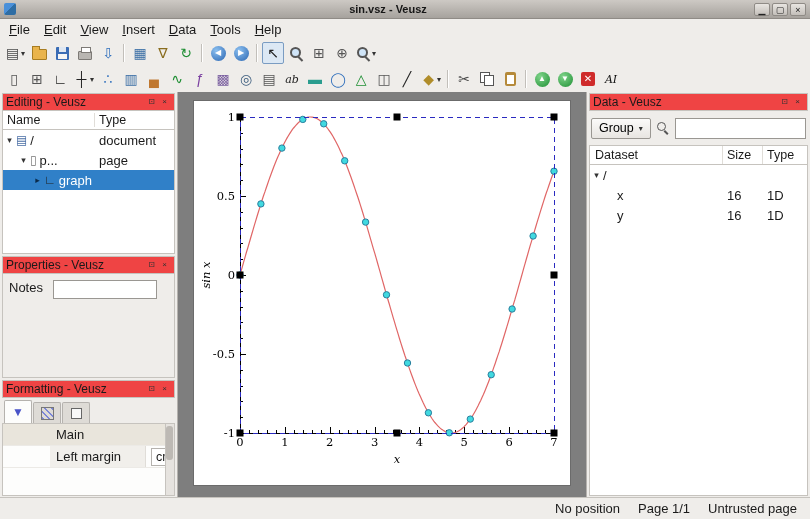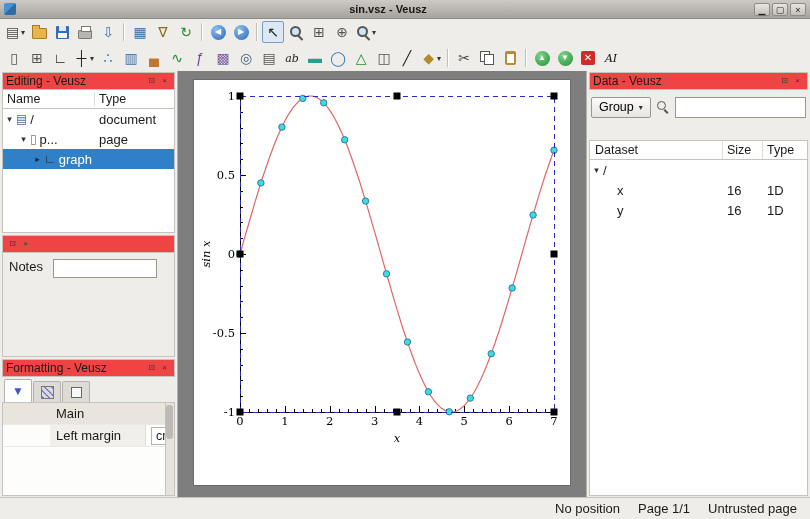--- a/index.html
+++ b/index.html
@@ -105,21 +105,21 @@
   .canvas{flex:1;background:var(--canvas,#7e7e7e);position:relative;min-width:0;}
   .page{position:absolute;left:16px;top:9px;right:16px;bottom:12px;background:#fff;box-shadow:0 0 0 1px rgba(0,0,0,0.15);}
 
   
   .data-controls{flex:0 0 34px;display:flex;align-items:center;gap:5px;padding:0 2px;}
   .group-btn{display:flex;align-items:center;gap:4px;height:21px;padding:0 7px;border:1px solid #9a9792;background:linear-gradient(#fbfaf9,#e8e5e1);font:inherit;font-size:12.5px;border-radius:2px;}
   .magnify-ico{width:14px;height:14px;position:relative;flex:0 0 14px;}
   .magnify-ico::before{content:"";position:absolute;left:1px;top:1px;width:7px;height:7px;border:1.5px solid #555;border-radius:50%;}
   .magnify-ico::after{content:"";position:absolute;left:9px;top:9px;width:5px;height:2px;background:#555;transform:rotate(45deg);transform-origin:0 0;}
   .search-input{flex:1;height:21px;border:1px solid #9a9792;background:#fff;font:inherit;padding:0 4px;min-width:0;}
-  .dtable-head{flex:0 0 20px;display:flex;align-items:center;background:#fff;border:1px solid #c6c3be;font-size:12.5px;margin-top:16px;}
+  .dtable-head{flex:0 0 20px;display:flex;align-items:center;background:#fff;border:1px solid #c6c3be;font-size:12.5px;}
   .dtable-head .dc1{flex:1;padding-left:5px;border-right:1px solid #e0ddd8;height:100%;display:flex;align-items:center;}
   .dtable-head .dc2{width:40px;flex:0 0 40px;padding-left:4px;border-right:1px solid #e0ddd8;height:100%;display:flex;align-items:center;}
   .dtable-head .dc3{width:44px;flex:0 0 44px;padding-left:4px;height:100%;display:flex;align-items:center;}
   .dtable{flex:1;background:#fff;border:1px solid #c6c3be;border-top:none;overflow:hidden;}
   .drow{display:flex;align-items:center;height:20px;}
   .dname{flex:1;display:flex;align-items:center;overflow:hidden;}
   .dsize{width:40px;flex:0 0 40px;padding-left:4px;}
   .dtype{width:44px;flex:0 0 44px;padding-left:4px;}
 
   
@@ -134,20 +134,29 @@
   <div class="titlebar">
     <span class="app-icon"></span>
     <span class="win-title">sin.vsz - Veusz</span>
     <span class="win-controls">
       <span class="winbtn">▁</span>
       <span class="winbtn">▢</span>
       <span class="winbtn">×</span>
     </span>
   </div>
 
+  <div class="menubar">
+      <span class="menu-item">File</span>
+      <span class="menu-item">Edit</span>
+      <span class="menu-item">View</span>
+      <span class="menu-item">Insert</span>
+      <span class="menu-item">Data</span>
+      <span class="menu-item">Tools</span>
+      <span class="menu-item">Help</span>
+    </div>
   <div class="toolbar">
       <span class="tbtn">
         <span class="glyph" style="color: rgb(74, 74, 74);">▤</span>
         <span class="dd">▾</span>
       </span>
       <span class="tbtn">
         <span class="glyph folder"></span>
       </span>
       <span class="tbtn">
         <span class="glyph floppy"></span>
@@ -317,20 +326,21 @@
                 <span class="ticon" style="color: rgb(34, 34, 34);">∟</span>
                 <span class="tname">graph</span>
               </span>
     <span class="tcell"></span>
   </div>
           </div>
       </section>
 
       <section class="panel properties">
         <div class="panel-header">
+          <span class="ph-title">Properties - Veusz</span>
           <span class="ph-btn">⊡</span>
           <span class="ph-btn">×</span>
         </div>
         <div class="prop-content">
           <div class="propline">
             <span>Notes</span>
             <input value="" style="">
           </div>
         </div>
       </section>

